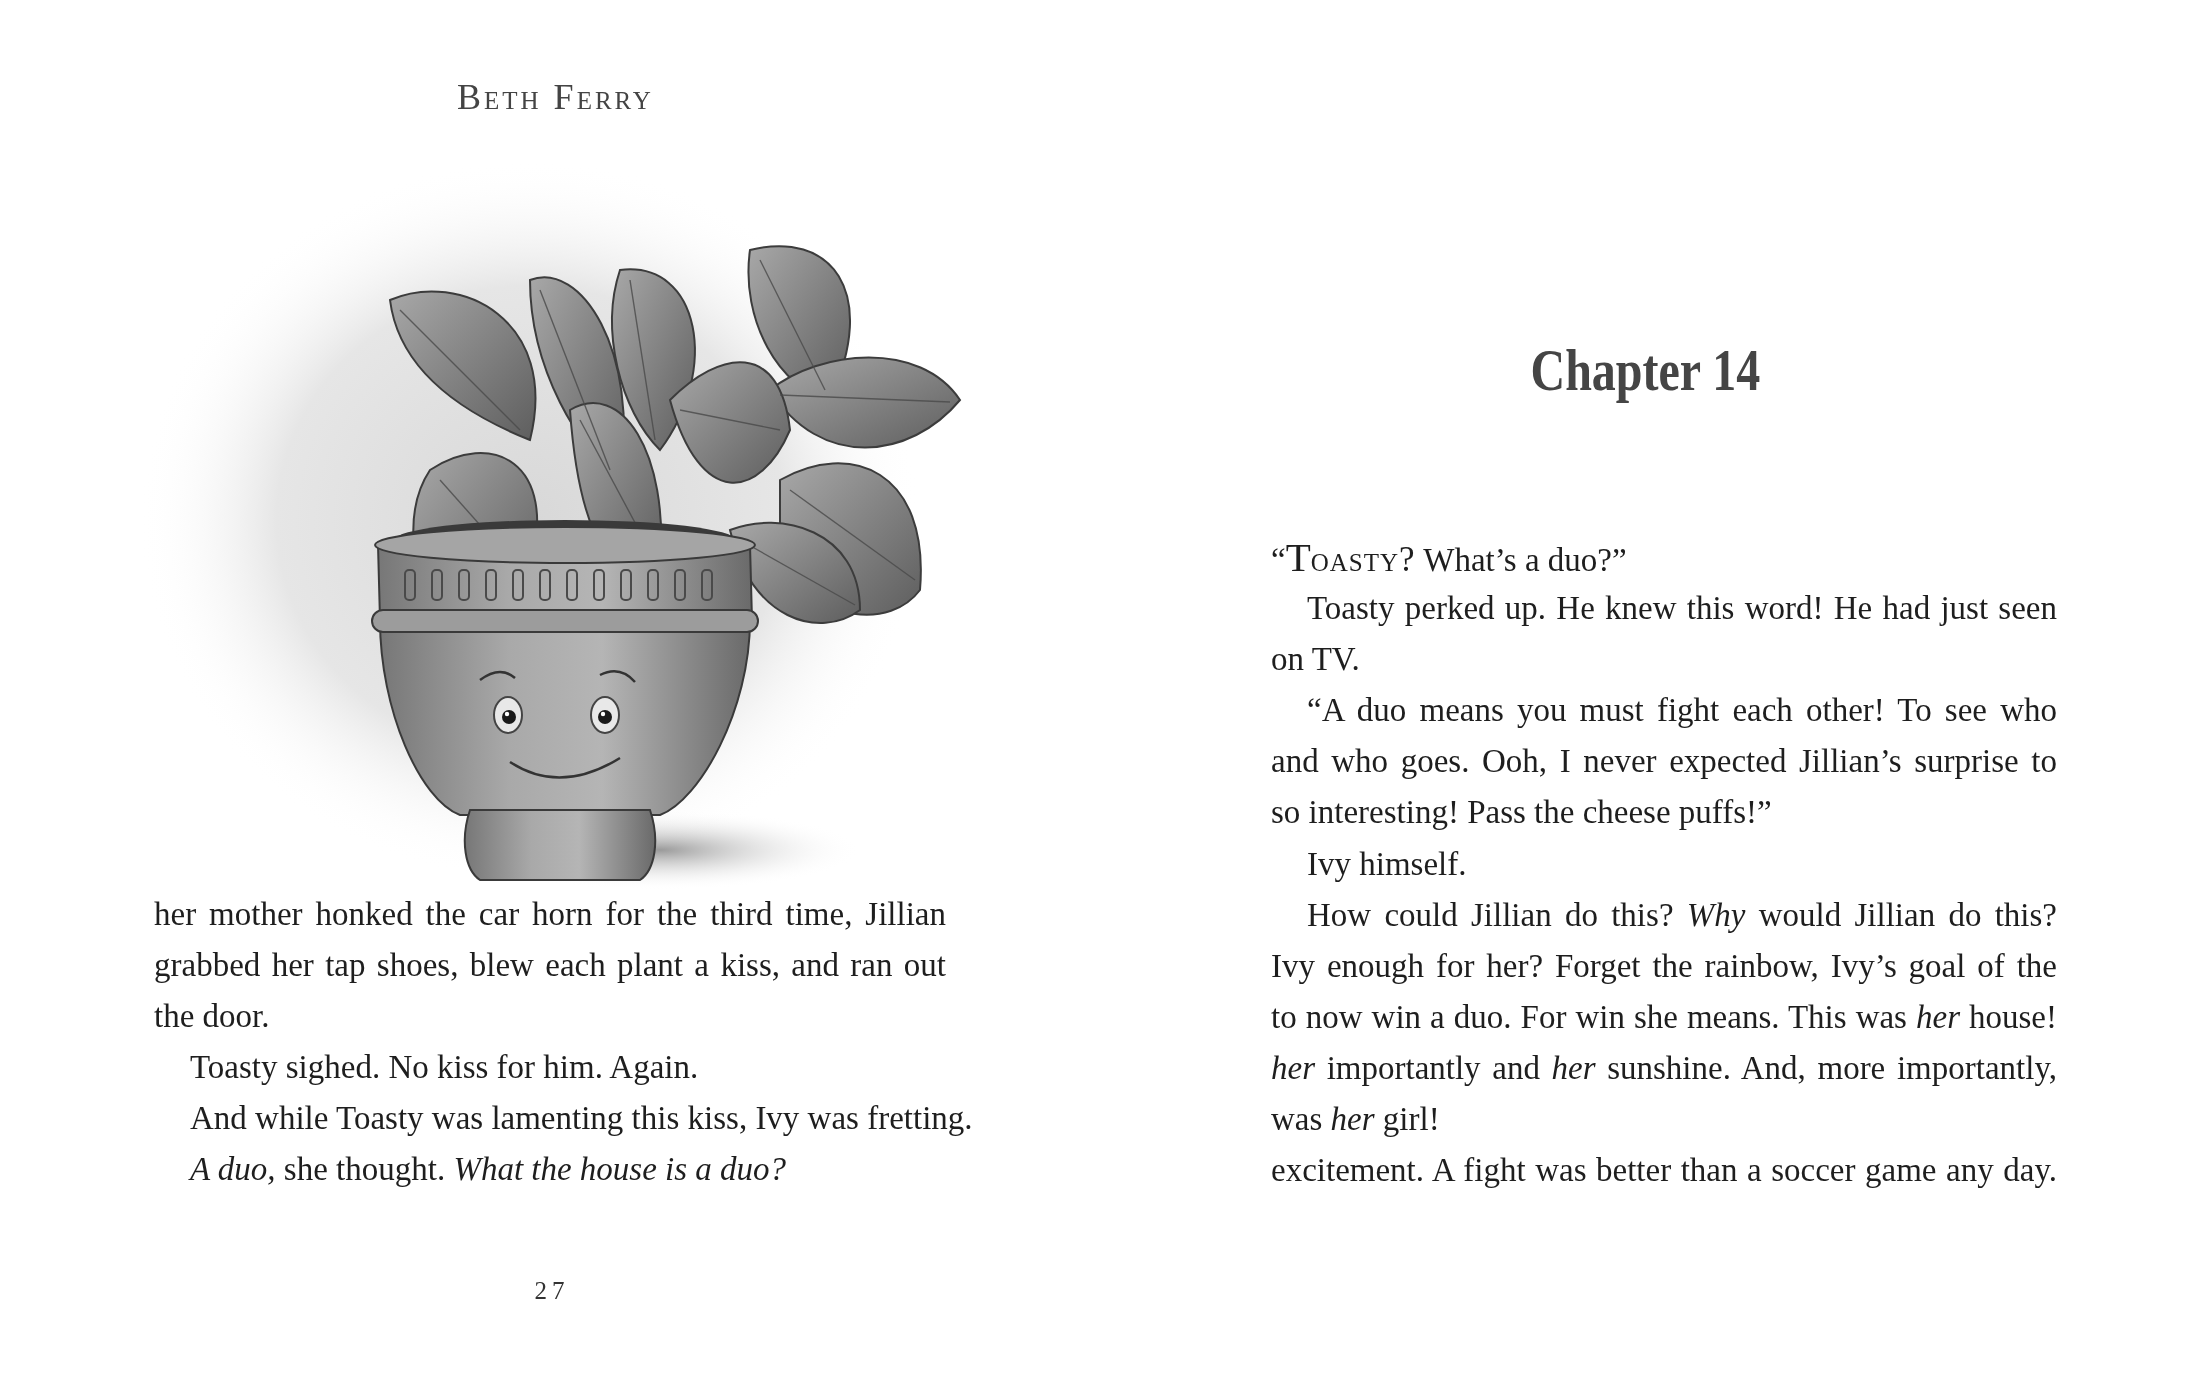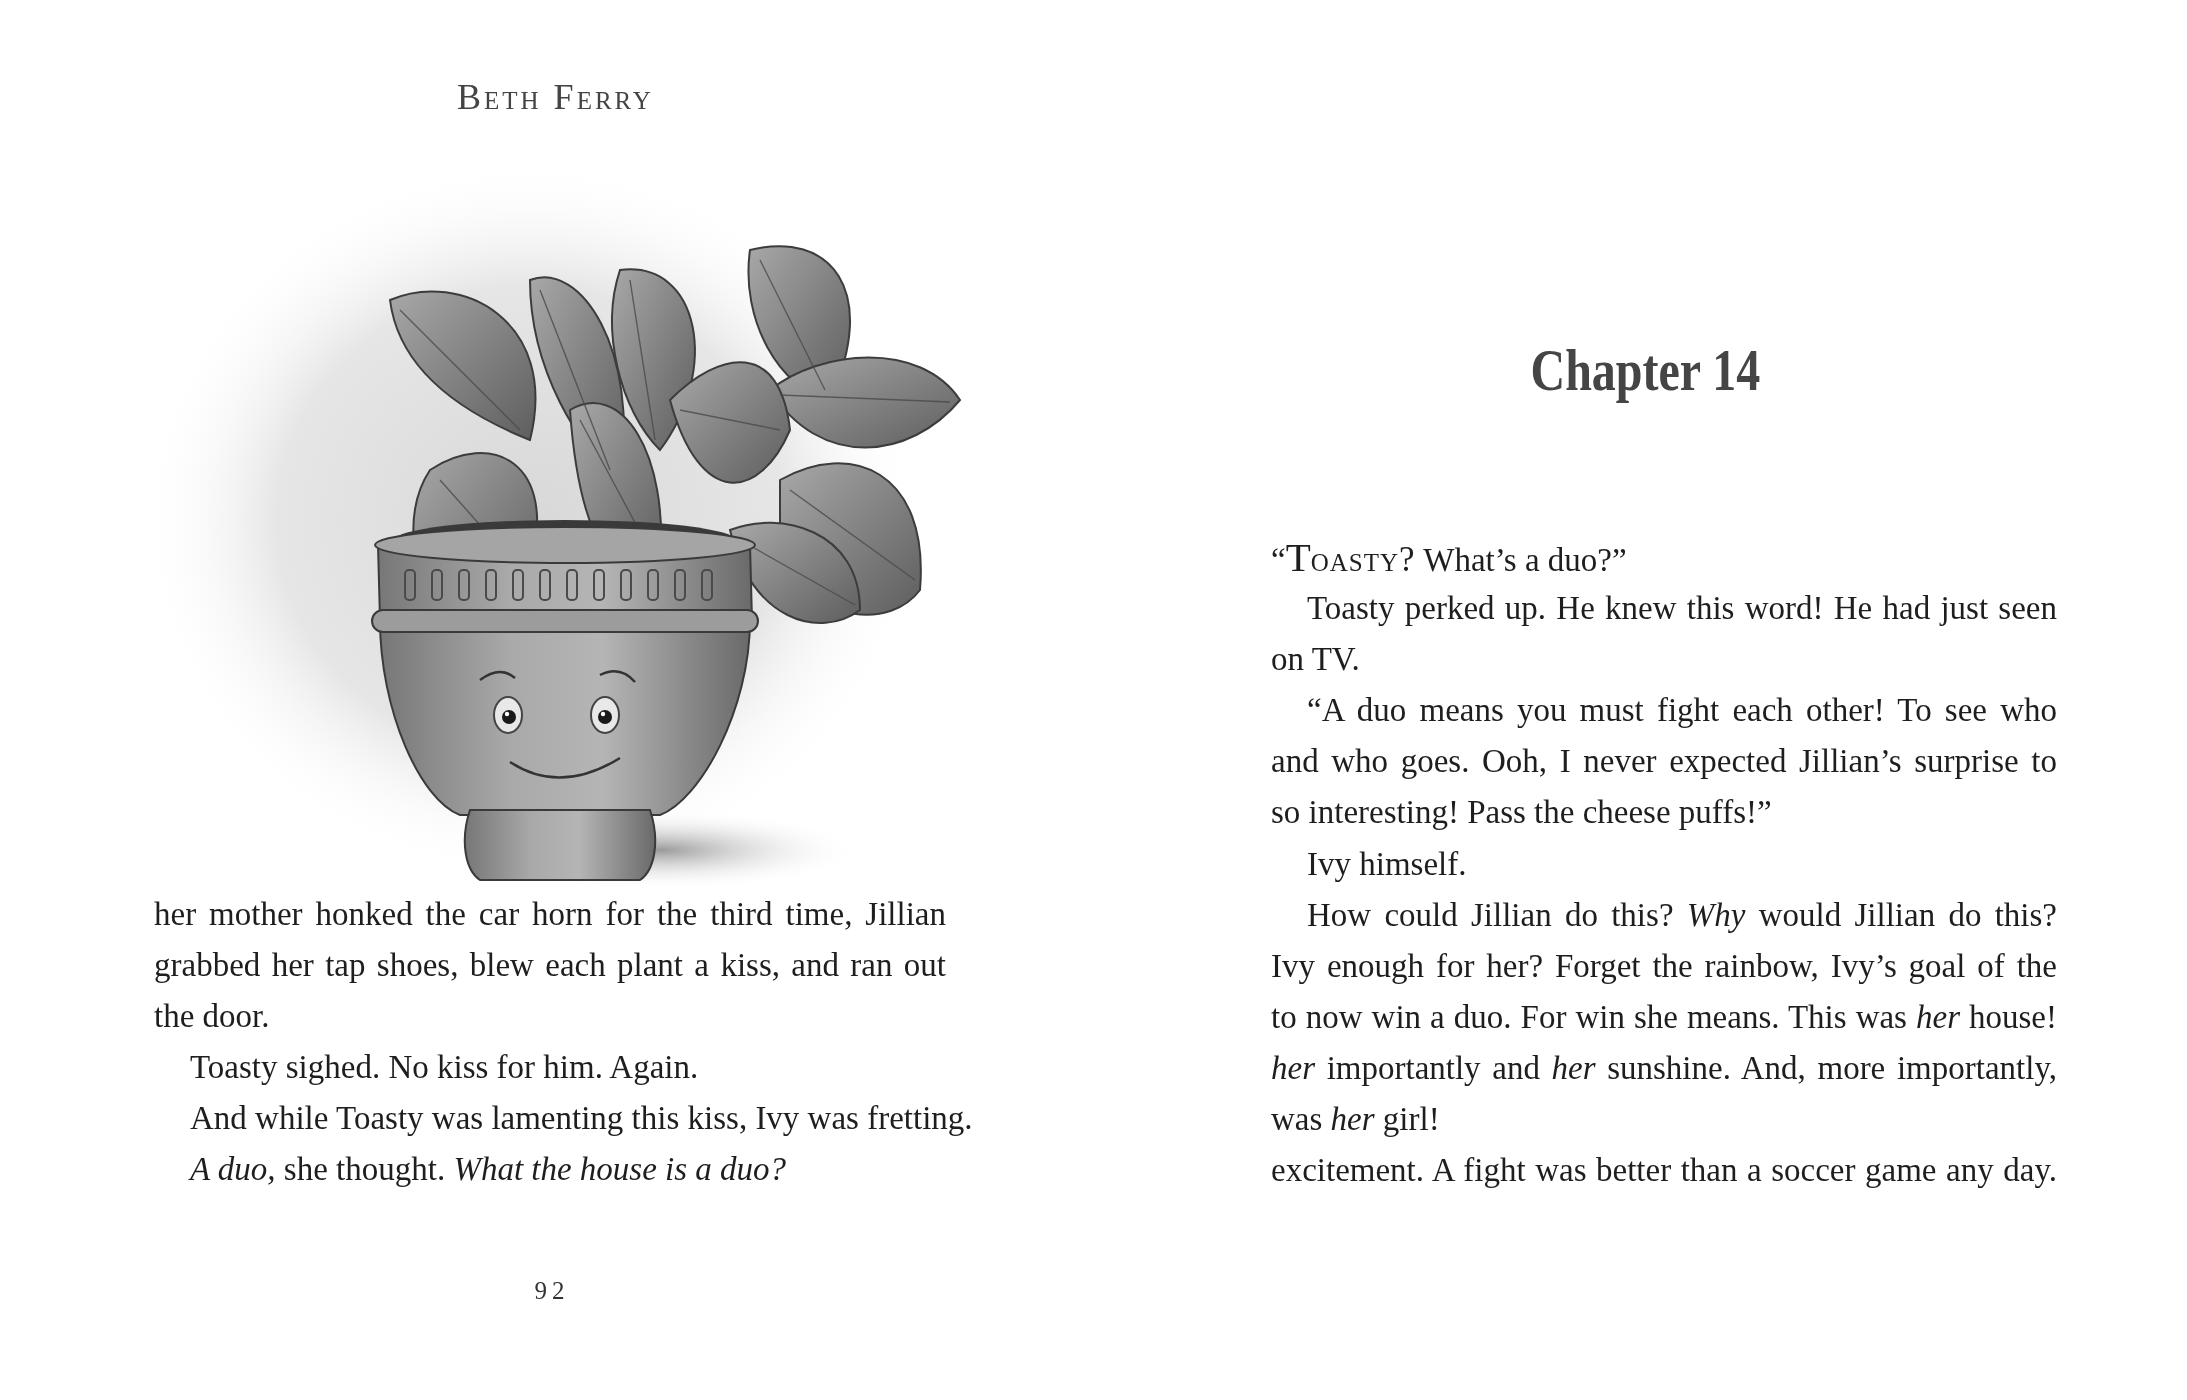--- a/index.html
+++ b/index.html
@@ -141,21 +141,21 @@
 
   <div class="body-text" id="left-text">
       <div class="line justify"><span>her mother honked the car horn for the third time, Jillian</span></div>
       <div class="line justify"><span>grabbed her tap shoes, blew each plant a kiss, and ran out</span></div>
       <div class="line"><span>the door.</span></div>
       <div class="line indent"><span>Toasty sighed. No kiss for him. Again.</span></div>
       <div class="line indent"><span>And while Toasty was lamenting this kiss, Ivy was fretting.</span></div>
       <div class="line indent"><i>A duo,</i><span> she thought. </span><i>What the house is a duo?</i></div>
     </div>
 
-  <div class="folio">92</div>
+  <div class="folio">27</div>
 </div>
 
 <div class="page" id="right-page">
   <div class="chapter-title">Chapter 14</div>
 
   <div class="body-text" id="right-text">
     <div class="line">
       <span>“</span><span class="dropcap">T</span><span class="smallcaps">oasty?</span><span> What’s a duo?”</span>
     </div>
   <div class="line indent justify"><span>Toasty perked up. He knew this word! He had just seen it</span></div>

